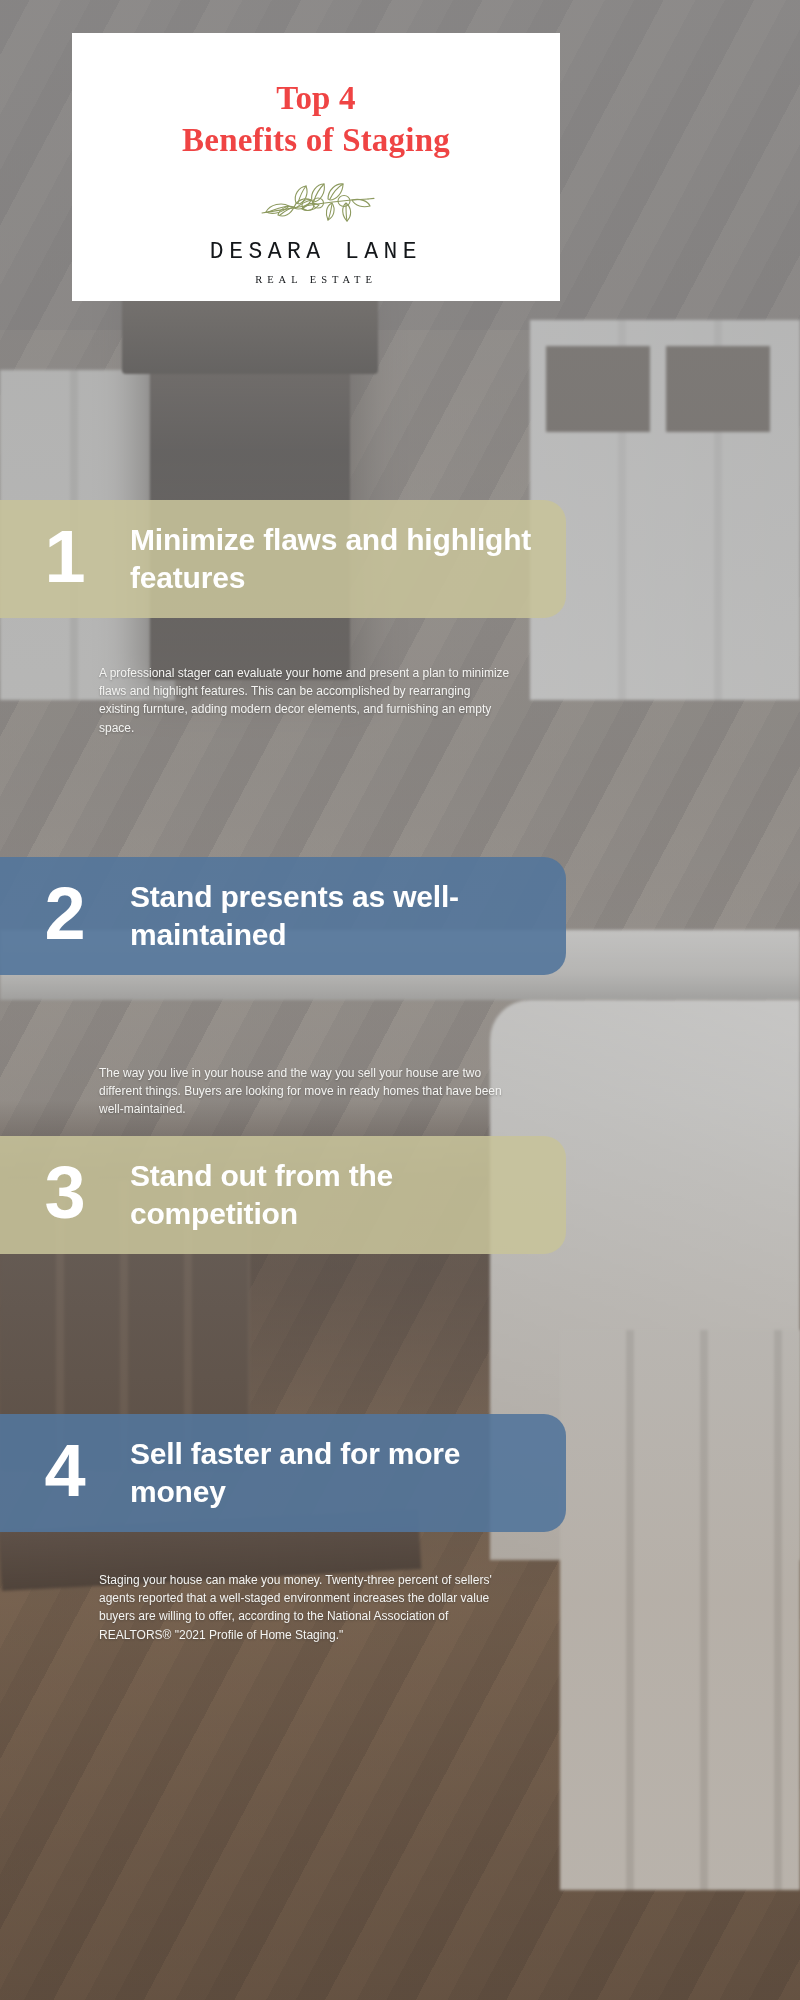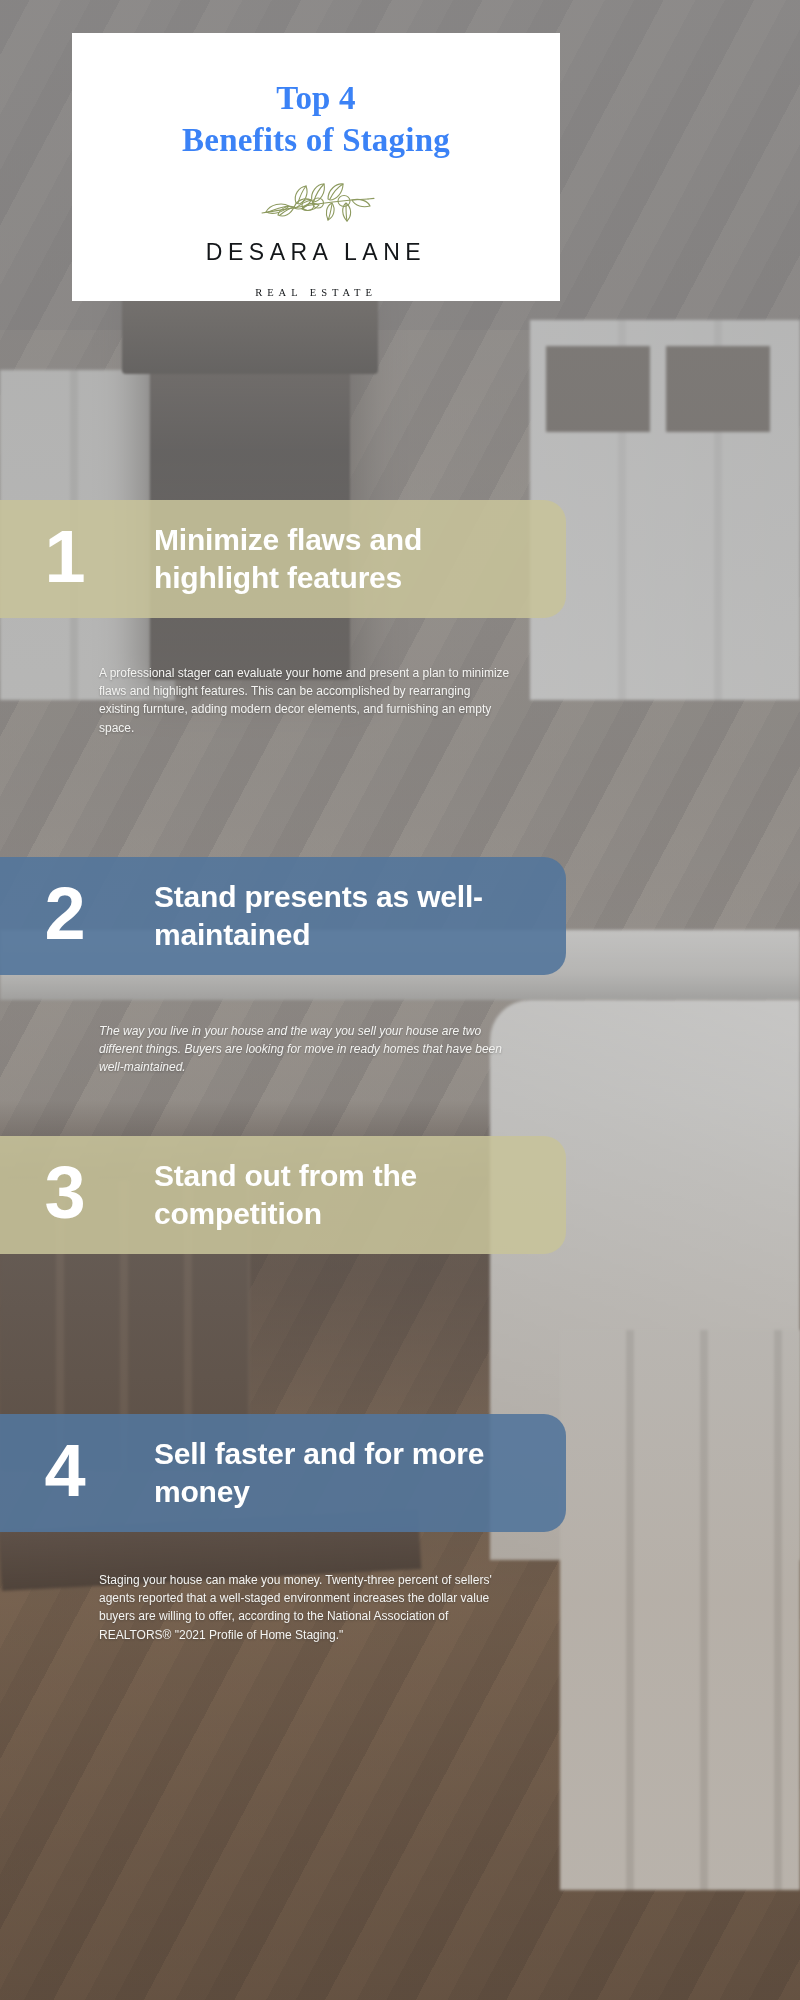--- a/index.html
+++ b/index.html
@@ -110,40 +110,40 @@
   
   .header-card{
     position:absolute; left:72px; top:33px; width:488px; height:268px;
     background:#ffffff;
     display:flex; flex-direction:column; align-items:center;
     padding-top:44px;
   }
   .title{
     font-family:"Liberation Serif", serif;
     font-weight:bold;
-    color:#3b82f6;
+    color:#ef4444;
     font-size:33px;
     line-height:1.28;
     text-align:center;
     letter-spacing:.2px;
   }
   .sprig{ margin-top:18px; width:120px; height:46px; }
   .brand{
-    font-family:Liberation Sans, sans-serif;
+    font-family:Liberation Mono, monospace;
     font-size:23px;
     letter-spacing:5.5px;
     color:#14171a;
     margin-top:14px;
   }
   .brand-sub{
     font-family:"Liberation Serif", serif;
     font-size:10.5px;
     letter-spacing:5px;
     color:#14171a;
-    margin-top:21px;
+    margin-top:9px;
   }
 
   
   .band{
     position:absolute; left:0;
     width:566px; height:118px;
     border-radius:0 22px 22px 0;
     display:flex; align-items:center;
   }
   .band.khaki{ background:rgba(199,195,154,.88); }
@@ -159,39 +159,38 @@
     padding-bottom:4px;
   }
   .band-title{
     font-family:"Liberation Sans", sans-serif;
     font-weight:bold;
     font-size:30px;
     line-height:1.28;
     color:#ffffff;
     letter-spacing:-.2px;
     padding-right:28px;
-    margin-left:24px;
   }
 
   .body-text{
     position:absolute; left:99px;
     width:415px;
     font-family:"Liberation Sans", sans-serif;
     font-size:12px;
     line-height:1.52;
     color:#f4f4f2;
     text-shadow:0 1px 2px rgba(40,40,40,.35);
     white-space:pre-line;
   }
 
   
   #band-1{ top:500px; }
   #text-1{ top:664px; }
   #band-2{ top:857px; }
-  #text-2{ top:1022px;font-style:italic; }
+  #text-2{ top:1064px; }
   #band-3{ top:1136px; }
   #text-3{ top:1299px; }
   #band-4{ top:1414px; }
   #text-4{ top:1571px; }
 </style>
 </head>
 <body>
 
 <div id="photo-bg"></div>
 <div id="photo-cab-l"></div>

